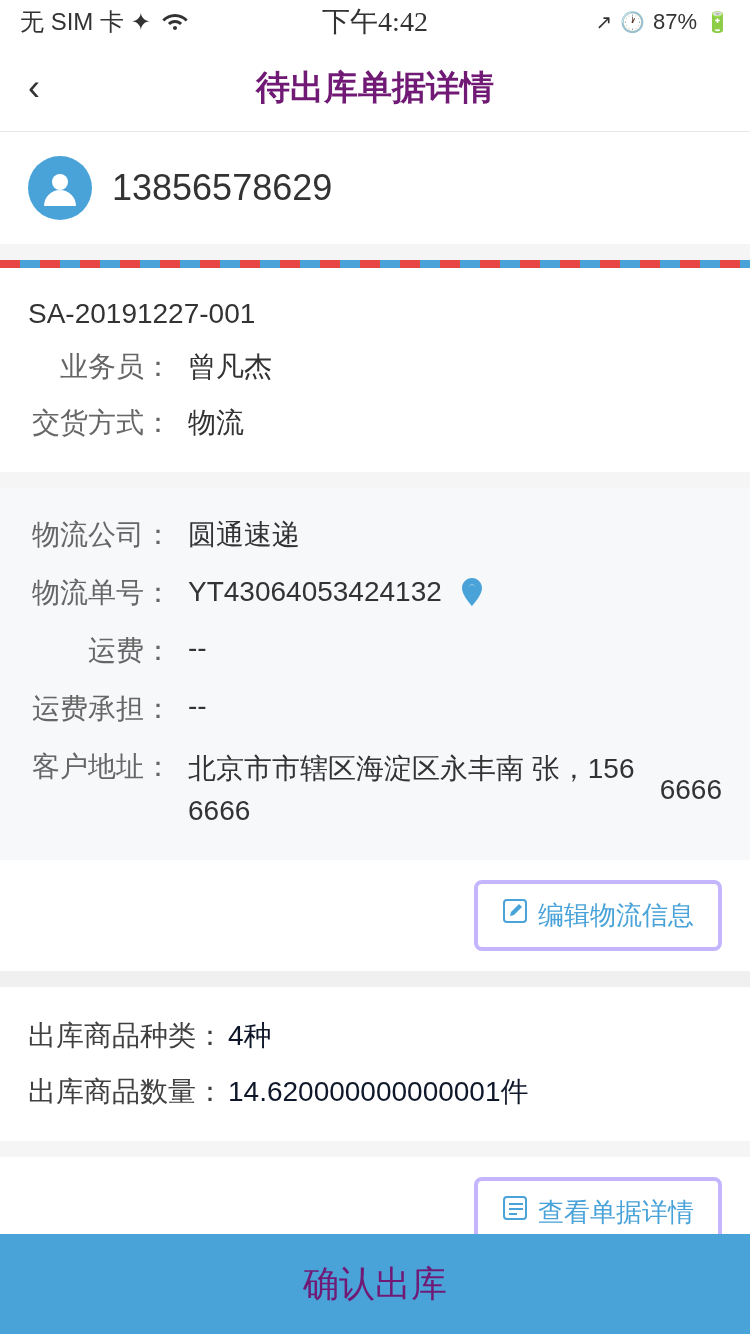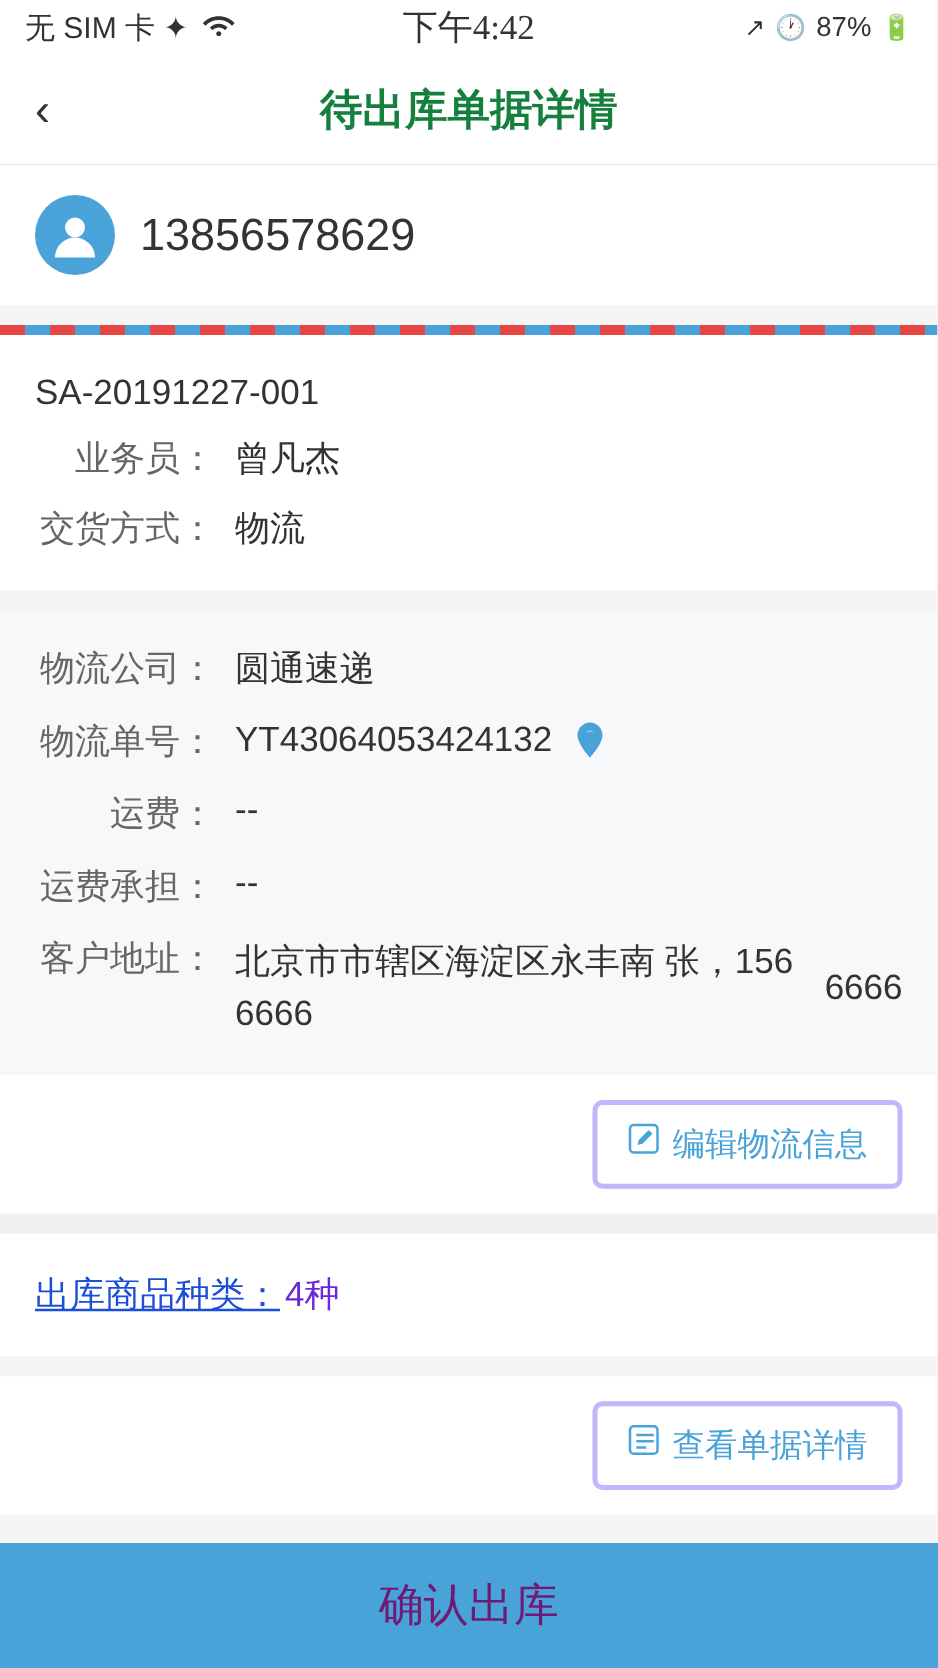--- a/index.html
+++ b/index.html
@@ -29,21 +29,21 @@
       height: 88px;
       display: flex;
       align-items: center;
       justify-content: center;
       position: relative;
       border-bottom: 1px solid #e8e8e8;
     }
     .nav-title {
       font-size: 34px;
       font-weight: 600;
-      color: #15803d;
+      color: #701a75;
     }
     .nav-back {
       position: absolute;
       left: 28px;
       display: flex;
       align-items: center;
       cursor: pointer;
     }
     .back-arrow {
       font-size: 36px;
@@ -169,27 +169,26 @@
       padding: 30px 28px;
     }
     .goods-row {
       display: flex;
       align-items: center;
       margin-bottom: 18px;
       font-size: 28px;
     }
     .goods-row:last-child { margin-bottom: 0; }
     .goods-label {
-      color: #1d4ed8;
+      color: #404040;
       width: 200px;
       flex-shrink: 0;
-      text-decoration: underline;
     }
     .goods-value {
-      color: #6d28d9;
+      color: #0f172a;
     }
     .view-detail-btn {
       display: flex;
       justify-content: flex-end;
       padding: 20px 28px;
       background: #fff;
     }
     .large-blank {
       height: 200px;
       background: #f5f5f5;
@@ -322,20 +321,24 @@
     </button>
   </div>
 </div>
 
 <div class="section-divider"></div>
 
 <div class="goods-section section-card">
   <div class="goods-row">
     <span class="goods-label">出库商品种类：</span>
     <span class="goods-value">4种</span>
+  </div>
+  <div class="goods-row">
+    <span class="goods-label">出库商品数量：</span>
+    <span class="goods-value">14.620000000000001件</span>
   </div>
 </div>
 
 <div class="view-detail-btn">
   <button class="btn-outline">
     <span>
       <svg width="28" height="28" viewBox="0 0 28 28" fill="none">
         <rect x="2" y="2" width="22" height="22" rx="3" stroke="#4aa3d8" stroke-width="2" fill="none"></rect>
         <line x1="7" y1="9" x2="21" y2="9" stroke="#4aa3d8" stroke-width="2"></line>
         <line x1="7" y1="14" x2="21" y2="14" stroke="#4aa3d8" stroke-width="2"></line>

